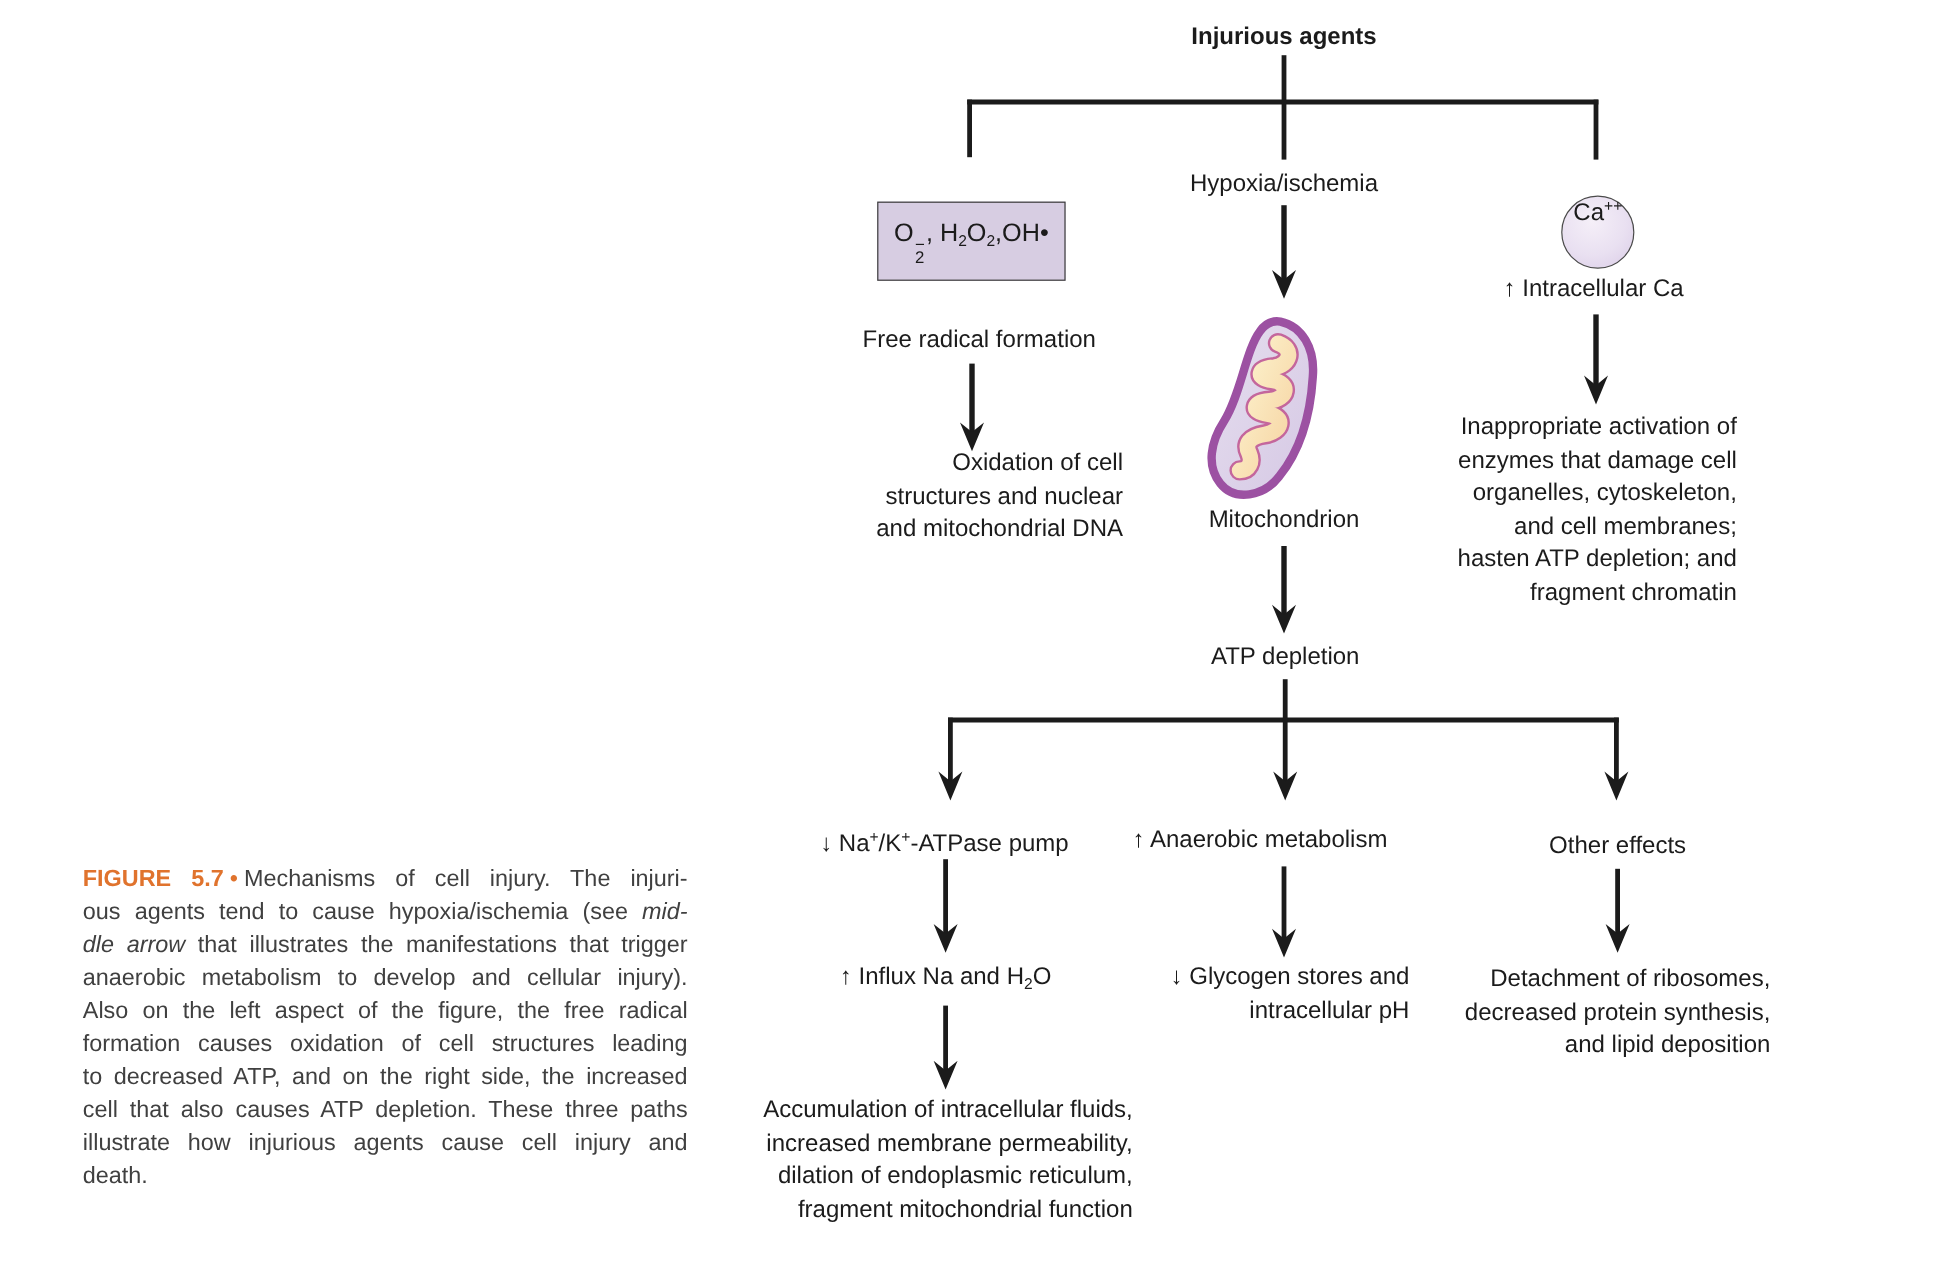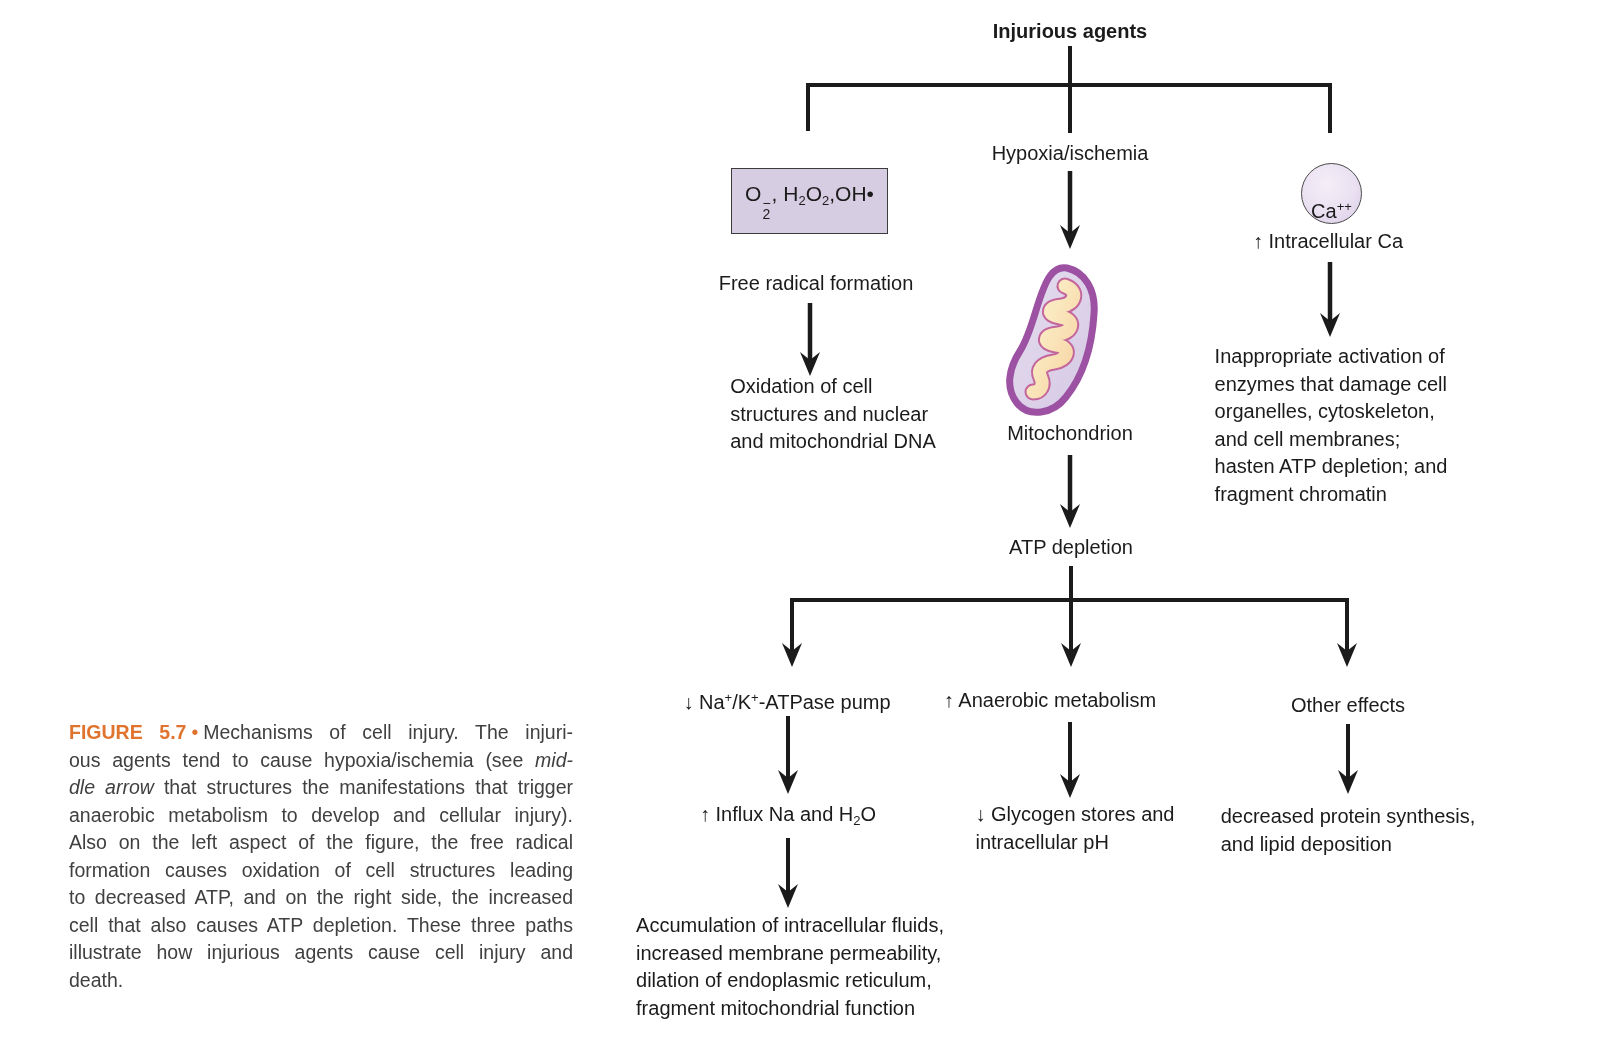--- a/index.html
+++ b/index.html
@@ -1,29 +1,29 @@
 <!DOCTYPE html>
 <html><head>
 <meta charset="utf-8">
 <style>
   html,body{margin:0;padding:0;background:#ffffff;}
   #canvas{position:relative;width:1613px;height:1057px;background:#ffffff;overflow:hidden;
           font-family:"Liberation Sans",sans-serif;color:#1b1b1b;}
-  .node{position:absolute;transform:translateX(-50%);text-align:left;font-size:20px;
+  .node{position:absolute;transform:translateX(-50%);text-align:right;font-size:20px;
         line-height:27.5px;white-space:nowrap;color:#1b1b1b;}
   .bold{font-weight:700;}
   sup.sp{font-size:13px;vertical-align:7px;}
   sub.sb{font-size:13px;vertical-align:-4px;}
   .stack{display:inline-flex;flex-direction:column;align-items:center;vertical-align:-7px;
          line-height:11px;font-size:14px;margin:0 1px;}
   .radical-box{position:absolute;left:731px;top:168px;width:155px;height:64px;
         background:#d7cde2;border:1.6px solid #3c3c3c;display:flex;align-items:center;
         justify-content:center;font-size:21px;}
   .ca-circle{position:absolute;left:1301px;top:163px;width:59px;height:59px;border-radius:50%;
-        border:1.5px solid #4a4a4a;display:flex;align-items:flex-end;justify-content:center;
+        border:1.5px solid #4a4a4a;display:flex;align-items:flex-start;justify-content:center;
         font-size:20px;
         background:radial-gradient(circle at 42% 35%, #f5eff8 0%, #e9e0f1 55%, #d9cbe6 100%);}
   #connector-layer{position:absolute;left:0;top:0;width:1613px;height:1057px;}
   #caption{position:absolute;left:69px;top:719px;width:504px;color:#404040;font-size:19.5px;}
   .cap-line{line-height:27.5px;text-align:justify;text-align-last:justify;}
   .cap-line.last{text-align-last:left;}
   .fig{color:#e0732d;font-weight:700;}
   .bullet{color:#e0732d;padding:0 5px;}
   .it{font-style:italic;}
 </style>
@@ -163,35 +163,36 @@
   <div class="node" style="left:788px;top:801px">
     <span>↑ Influx Na and H</span><sub class="sb">2</sub><span>O</span>
   </div>
 
   <div class="node" style="left:1075px;top:801px">
     <div>↓ Glycogen stores and</div>
     <div>intracellular pH</div>
   </div>
 
   <div class="node" style="left:1348px;top:803px">
+    <div>Detachment of ribosomes,</div>
     <div>decreased protein synthesis,</div>
     <div>and lipid deposition</div>
   </div>
 
   <div class="node" style="left:790px;top:912px">
     <div>Accumulation of intracellular fluids,</div>
     <div>increased membrane permeability,</div>
     <div>dilation of endoplasmic reticulum,</div>
     <div>fragment mitochondrial function</div>
   </div>
 
   <div id="caption">
     <div class="cap-line"><span class="fig">FIGURE 5.7</span><span class="bullet">•</span><span>Mechanisms of cell injury. The injuri-</span></div>
     <div class="cap-line"><span>ous agents tend to cause hypoxia/ischemia (see </span><span class="it">mid-</span></div>
-    <div class="cap-line"><span class="it">dle arrow</span><span> that structures the manifestations that trigger</span></div>
+    <div class="cap-line"><span class="it">dle arrow</span><span> that illustrates the manifestations that trigger</span></div>
     <div class="cap-line">anaerobic metabolism to develop and cellular injury).</div>
     <div class="cap-line">Also on the left aspect of the figure, the free radical</div>
     <div class="cap-line">formation causes oxidation of cell structures leading</div>
     <div class="cap-line">to decreased ATP, and on the right side, the increased</div>
     <div class="cap-line">cell that also causes ATP depletion. These three paths</div>
     <div class="cap-line">illustrate how injurious agents cause cell injury and</div>
     <div class="cap-line last">death.</div>
   </div>
 
 </div>

